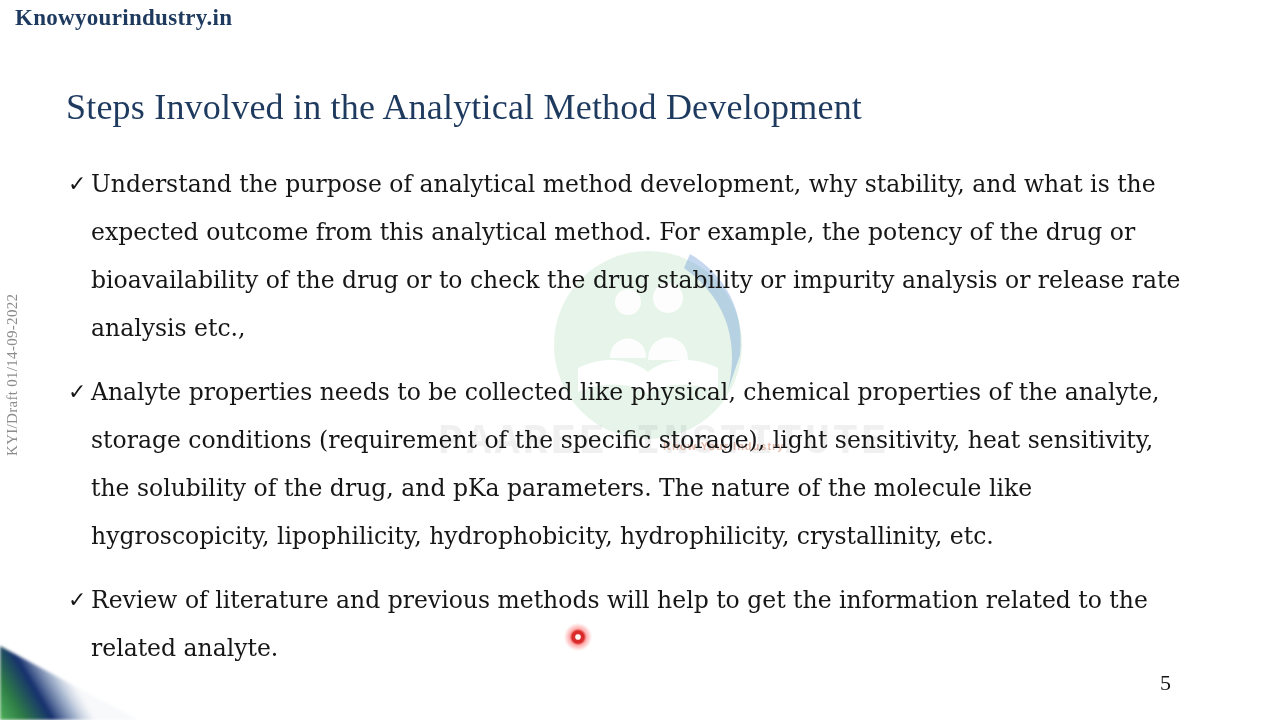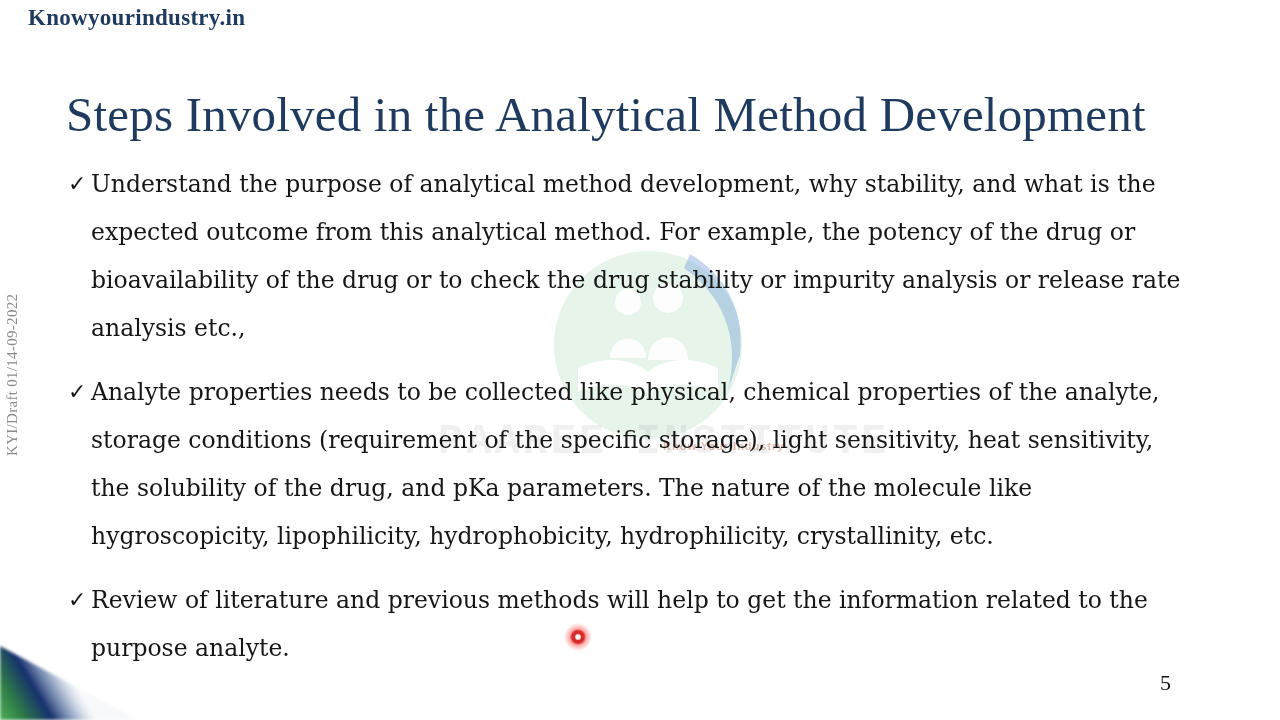--- a/index.html
+++ b/index.html
@@ -9,33 +9,33 @@
     font-family: "Liberation Serif", serif;
     overflow: hidden; position: relative;
   }
   .slide {
     position: absolute; inset: 0;
     background: #ffffff;
   }
 
   
   .brand {
-    position: absolute; left: 28px; top: 5px;
+    position: absolute; left: 15px; top: 5px;
     font-family: "Liberation Serif", serif;
     font-size: 23px; font-weight: 600;
     color: var(--title_navy, #1e3a5f);
     letter-spacing: 0.3px;
   }
 
   
   .title {
     position: absolute; left: 66px; top: 86px;
     width: 1160px;
     font-family: "Liberation Serif", serif;
-    font-size: 49px; font-weight: 400;
+    font-size: 36px; font-weight: 400;
     color: var(--title_navy, #1e3a5f);
     letter-spacing: 0.2px;
     white-space: nowrap;
   }
 
   
   .bullets {
     position: absolute; left: 68px; top: 160px; width: 1120px;
   }
   .bullet { display: flex; align-items: flex-start; margin-bottom: 16px; }
@@ -153,21 +153,21 @@
         <div>storage conditions (requirement of the specific storage), light sensitivity, heat sensitivity,</div>
         <div>the solubility of the drug, and pKa parameters. The nature of the molecule like</div>
         <div>hygroscopicity, lipophilicity, hydrophobicity, hydrophilicity, crystallinity, etc.</div>
       </div>
     </div>
 
     <div class="bullet">
       <span class="check">✓</span>
       <div class="lines">
         <div>Review of literature and previous methods will help to get the information related to the</div>
-        <div>purpose analyte.</div>
+        <div>related analyte.</div>
       </div>
     </div>
 
   </div>
 
   <div class="draft-note">KYI/Draft 01/14-09-2022</div>
 
   <div class="laser-dot"></div>
 
   <svg class="corner-decoration" viewBox="0 0 210 100" xmlns="http://www.w3.org/2000/svg" aria-hidden="true">

